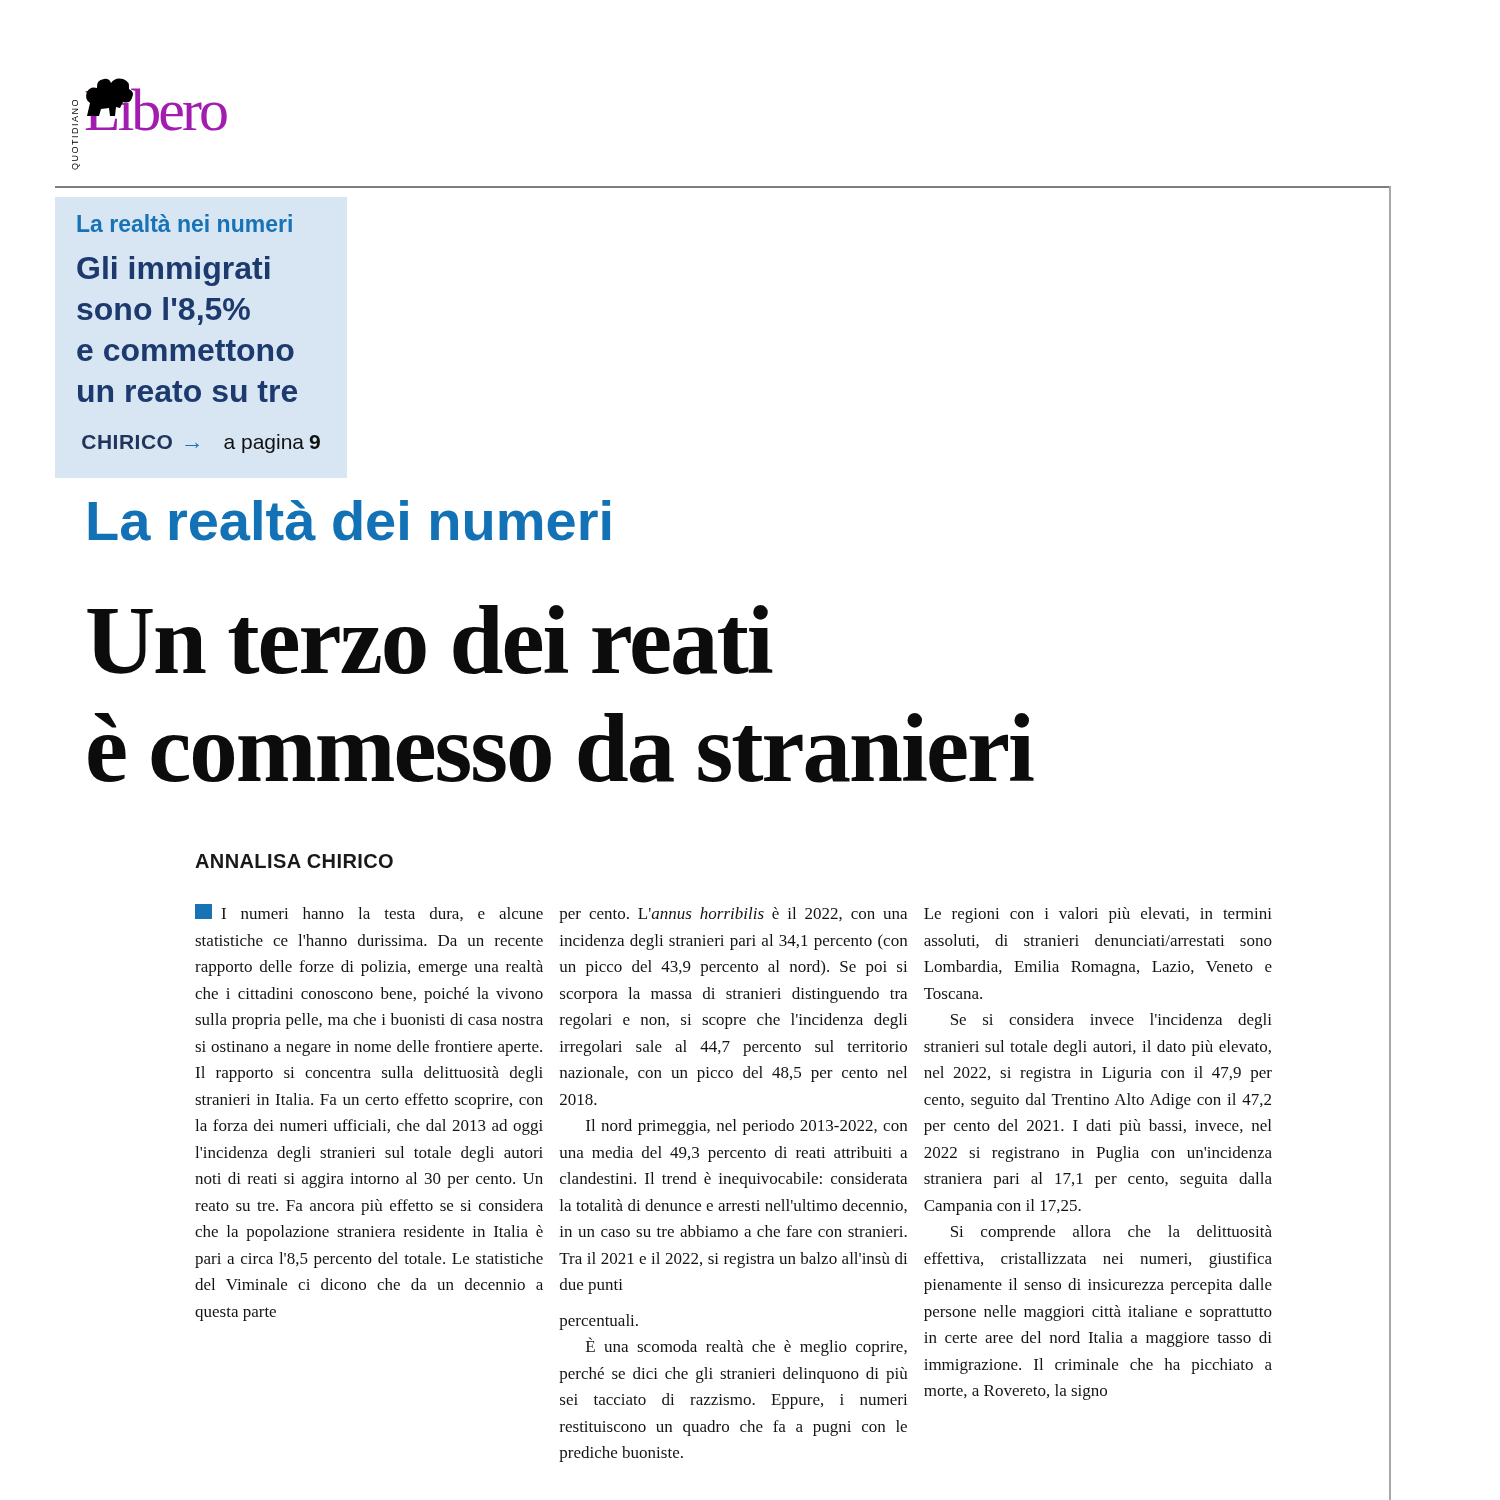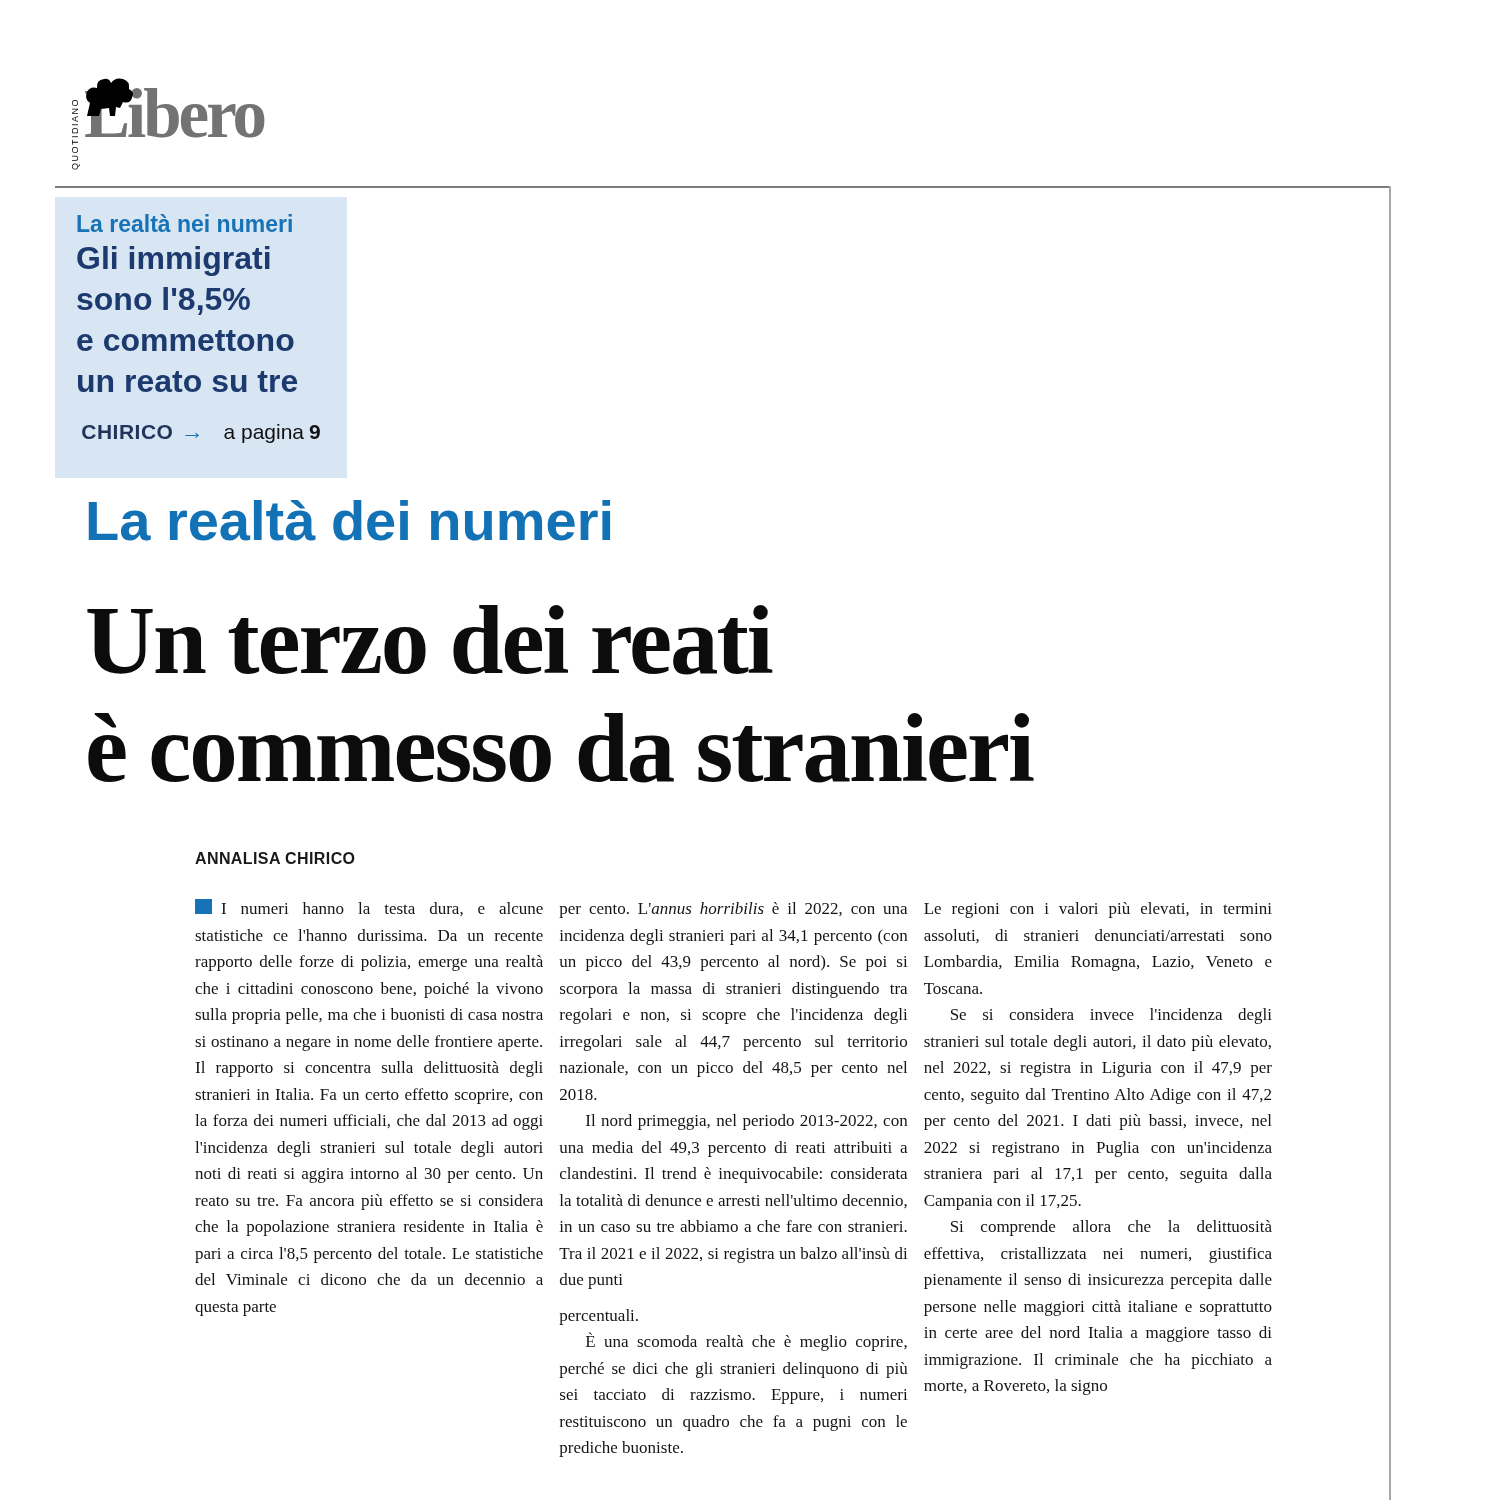--- a/index.html
+++ b/index.html
@@ -2,52 +2,52 @@
 <html lang="it"><head>
 <meta charset="utf-8">
 <style>
   * { margin:0; padding:0; box-sizing:border-box; }
   html,body { background:#ffffff; }
   body { width:1500px; height:1500px; font-family:"Liberation Serif", serif; }
   .page { position:relative; width:1500px; height:1500px; background:#ffffff; overflow:hidden; }
 
   
   .masthead { position:absolute; left:68px; top:80px; height:96px; }
-  .masthead-title { font-family:"Liberation Serif", serif; font-weight:bold; font-size:69px; line-height:1;
-                    color:#737373; letter-spacing:-3px; padding-left:16px; }
+  .masthead-title { font-family:"Liberation Serif", serif; font-weight:normal; font-size:60px; line-height:1;
+                    color:#a21caf; letter-spacing:-3px; padding-left:16px; }
   .edition-vertical { position:absolute; left:2px; top:18px; font-family:"Liberation Sans", sans-serif;
                       font-size:9px; letter-spacing:1.5px; color:#000;
                       writing-mode:vertical-rl; transform:rotate(180deg); }
   .griffin { position:absolute; left:12px; top:-4px; width:56px; height:42px; }
 
   
   .top-rule { position:absolute; left:55px; top:186px; width:1335px; height:2px; background:#7d7d7d; }
   .right-rule { position:absolute; left:1389px; top:186px; width:2px; height:1314px; background:#a8a8a8; }
 
   
   .teaser { position:absolute; left:55px; top:197px; width:292px; min-height:281px; background:#d8e6f3;
             padding:15px 21px 16px; font-family:"Liberation Sans", sans-serif; }
   .teaser-kicker { color:#1773b5; font-weight:bold; font-size:23px; line-height:1.1; }
-  .teaser-headline { margin-top:1px; color:#1d3a6e; font-weight:bold; font-size:32px; line-height:1.28;
+  .teaser-headline { margin-top:11px; color:#1d3a6e; font-weight:bold; font-size:32px; line-height:1.28;
                      white-space:pre-line; }
   .teaser-ref { margin-top:16px; font-size:21px; color:#111; text-align:center; }
   .teaser-author { font-weight:bold; color:#21355c; letter-spacing:0.5px; }
   .teaser-arrow { color:#1773b5; font-weight:bold; margin:0 7px; font-size:23px; }
   .teaser-ref-text { font-weight:normal; color:#111;margin-left:13px; }
   .teaser-ref-page { font-weight:bold; color:#111; margin-left:5px; }
 
   
   .article { position:absolute; left:85px; top:492px; width:1292px; }
   .article-kicker { font-family:"Liberation Sans", sans-serif; font-weight:bold; font-size:56px;
                     color:#1372b5; line-height:1.05; }
   .article-headline { margin-top:36px; font-family:"Liberation Serif", serif; font-weight:bold;
                       font-size:97px; line-height:1.12; color:#0c0c0c; letter-spacing:-2px; }
   .hl-line { display:block; }
   .byline { margin:46px 0 0 110px; font-family:"Liberation Sans", sans-serif; font-weight:bold;
-            font-size:16px; color:#191919; letter-spacing:0.4px; }
+            font-size:20px; color:#191919; letter-spacing:0.4px; }
   .columns { margin:28px 0 0 110px; width:1077px; display:flex; gap:16px; height:616px; overflow:hidden;
              font-size:17px; line-height:26.5px; text-align:justify; color:#141414;
              hyphens:auto; -webkit-hyphens:auto; }
   .col { flex:1 1 0; min-width:0; }
   .col p { margin:0; }
   p.indent { text-indent:26px; }
   p.orphan { margin-top:9px; }
   .lead-square { display:inline-block; width:17px; height:15px; background:#1773b5; margin-right:9px; }
   em { font-style:italic; }
 </style>

